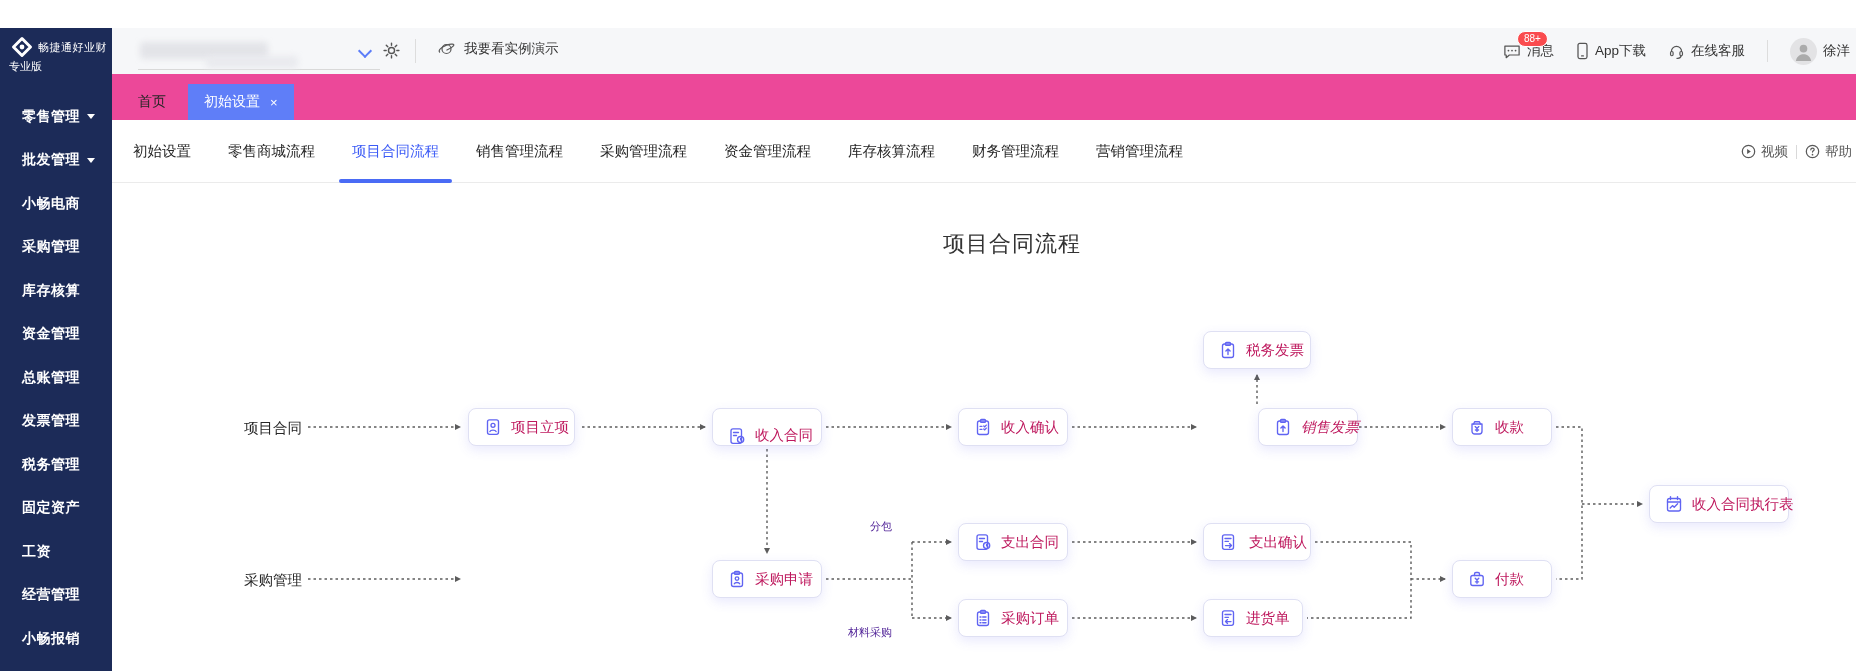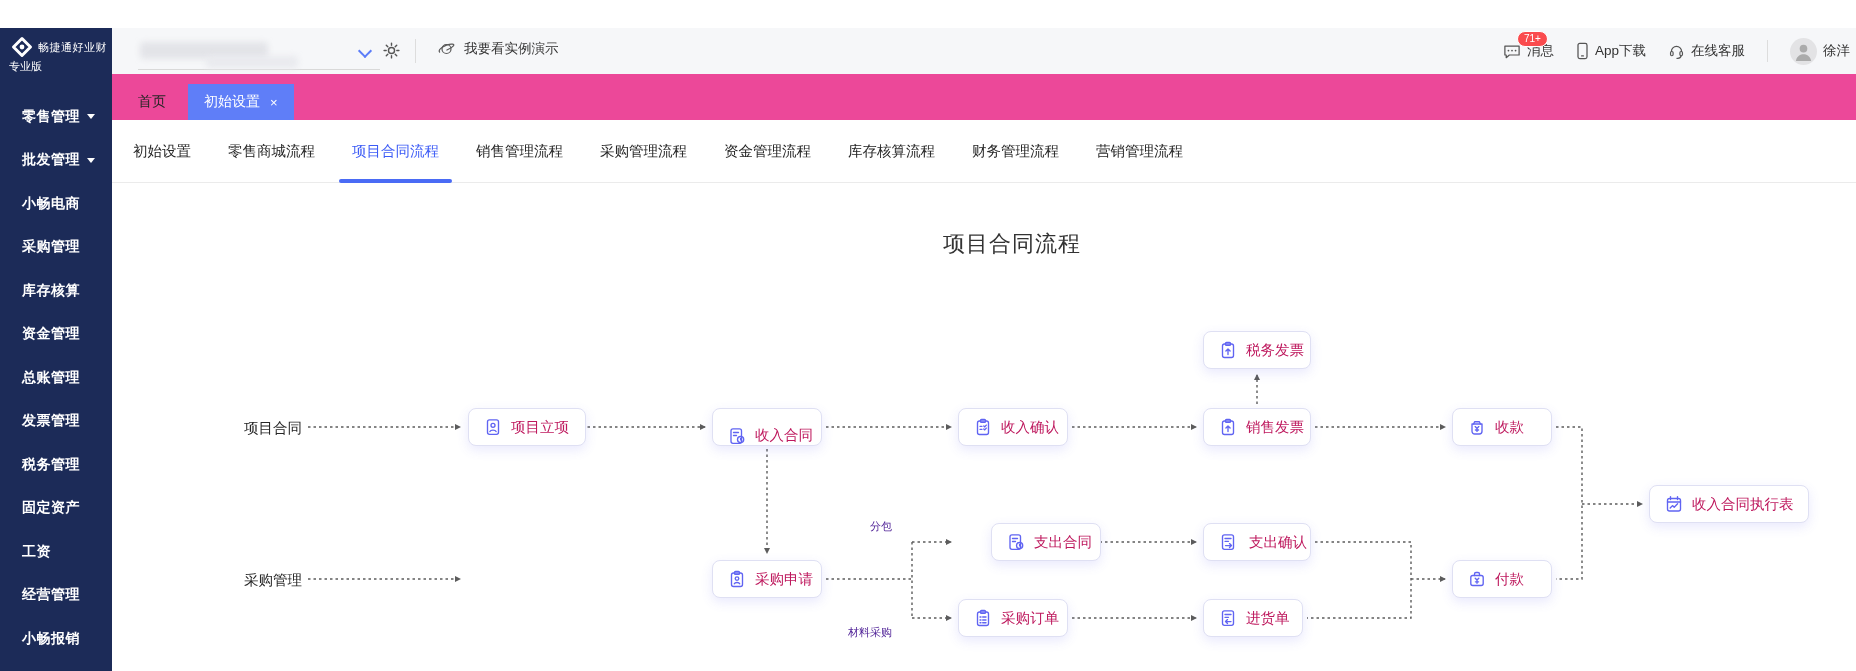--- a/index.html
+++ b/index.html
@@ -148,21 +148,21 @@
   </div>
   <div class="tb-right">
     <div class="tb-item">
       <svg width="18" height="16" viewBox="0 0 20 18">
         <g stroke="#555" stroke-width="1.4" fill="none" stroke-linecap="round" stroke-linejoin="round">
           <path d="M2 3.5h16v10H7l-3.5 3v-3H2z"></path>
           <path d="M6 8.5h.01M10 8.5h.01M14 8.5h.01" stroke-width="2"></path>
         </g>
       </svg>
       <span>消息</span>
-      <span class="badge">71+</span>
+      <span class="badge">88+</span>
     </div>
     <div class="tb-item">
       <svg width="13" height="18" viewBox="0 0 14 20">
         <g stroke="#555" stroke-width="1.4" fill="none" stroke-linecap="round">
           <rect x="2" y="1.5" width="10" height="17" rx="2"></rect>
           <path d="M6 15.5h2"></path>
         </g>
       </svg>
       <span>App下载</span>
     </div>
@@ -204,20 +204,38 @@
   <div class="subtabs">
     <span class="subtab">初始设置</span>
     <span class="subtab">零售商城流程</span>
     <span class="subtab active">项目合同流程</span>
     <span class="subtab">销售管理流程</span>
     <span class="subtab">采购管理流程</span>
     <span class="subtab">资金管理流程</span>
     <span class="subtab">库存核算流程</span>
     <span class="subtab">财务管理流程</span>
     <span class="subtab">营销管理流程</span>
+    <div class="right-tools">
+      <span class="tool">
+        <svg width="15" height="15" viewBox="0 0 16 16">
+          <circle cx="8" cy="8" r="6.6" stroke="#595959" stroke-width="1.3" fill="none"></circle>
+          <path d="M6.5 5.4l4 2.6-4 2.6z" fill="#595959"></path>
+        </svg>
+        <span>视频</span>
+      </span>
+      <span class="tool-div"></span>
+      <span class="tool">
+        <svg width="15" height="15" viewBox="0 0 16 16">
+          <circle cx="8" cy="8" r="6.6" stroke="#595959" stroke-width="1.3" fill="none"></circle>
+          <path d="M6.2 6.2c0-1.1.9-1.8 1.8-1.8s1.8.6 1.8 1.6c0 1.2-1.8 1.4-1.8 2.6" stroke="#595959" stroke-width="1.3" fill="none" stroke-linecap="round"></path>
+          <circle cx="8" cy="11.4" r=".9" fill="#595959"></circle>
+        </svg>
+        <span>帮助</span>
+      </span>
+    </div>
   </div>
 
   <div class="canvas">
     <div class="flow-title">项目合同流程</div>
 
     <svg class="connectors" width="1744" height="487">
       <defs>
         <marker id="ah" markerUnits="userSpaceOnUse" markerWidth="8" markerHeight="8" refX="5" refY="3" orient="auto">
           <path d="M0 0L6 3L0 6Z" fill="#5c5c5c"></path>
         </marker>
@@ -242,21 +260,21 @@
         <path d="M1444 244 H1470 V396 H1444"></path>
         <path d="M1470 321 H1530" marker-end="url(#ah)"></path>
       </g>
     </svg>
 
     <span class="row-label" style="left:132px; top:236px;">项目合同</span>
     <span class="row-label" style="left:132px; top:388px;">采购管理</span>
     <span class="branch-label" style="left:758px; top:336px;">分包</span>
     <span class="branch-label" style="left:736px; top:442px;">材料采购</span>
 
-    <div class="fnode" style="left:356px; top:225px; width:118px;">
+    <div class="fnode" style="left:356px; top:225px; width:107px;">
       <svg class="nicon" width="18" height="18" viewBox="0 0 18 18">
         <rect x="3.5" y="1.8" width="11" height="14.5" rx="2"></rect>
           <circle cx="9" cy="7.3" r="2"></circle>
           <path d="M5.9 13.6c.8-2 5.4-2 6.2 0"></path>
       </svg>
       <span>项目立项</span>
     </div>
     <div class="fnode" style="left:600px; top:225px; width:110px;align-items:flex-end;">
       <svg class="nicon" width="18" height="18" viewBox="0 0 18 18">
         <rect x="3" y="1.8" width="10.5" height="14.5" rx="2"></rect>
@@ -275,55 +293,55 @@
       <span>收入确认</span>
     </div>
     <div class="fnode" style="left:1091px; top:148px; width:108px;">
       <svg class="nicon" width="18" height="18" viewBox="0 0 18 18">
         <rect x="3.5" y="3" width="11" height="13.5" rx="2"></rect>
           <rect x="6.5" y="1.4" width="5" height="3" rx="1" fill="#fff"></rect>
           <path d="M9 13.5V8M6.9 10.1L9 8l2.1 2.1"></path>
       </svg>
       <span>税务发票</span>
     </div>
-    <div class="fnode" style="left:1091px; top:225px; width:108px;">
+    <div class="fnode" style="left:1146px; top:225px; width:100px;font-style:italic;">
       <svg class="nicon" width="18" height="18" viewBox="0 0 18 18">
         <rect x="3.5" y="3" width="11" height="13.5" rx="2"></rect>
           <rect x="6.5" y="1.4" width="5" height="3" rx="1" fill="#fff"></rect>
           <path d="M9 13.5V8M6.9 10.1L9 8l2.1 2.1"></path>
       </svg>
       <span>销售发票</span>
     </div>
     <div class="fnode" style="left:1340px; top:225px; width:100px;">
       <svg class="nicon" width="18" height="18" viewBox="0 0 18 18">
         <path d="M4 6h10v7.3a2.7 2.7 0 0 1-2.7 2.7H6.7A2.7 2.7 0 0 1 4 13.3z"></path>
           <path d="M5.6 6l1-2.3h4.8l1 2.3"></path>
           <path d="M7.2 8.6L9 10.4l1.8-1.8M9 10.4v3M7.4 12h3.2"></path>
       </svg>
       <span>收款</span>
     </div>
-    <div class="fnode" style="left:1537px; top:302px; width:160px;">
+    <div class="fnode" style="left:1537px; top:302px; width:140px;">
       <svg class="nicon" width="18" height="18" viewBox="0 0 18 18">
         <rect x="2.5" y="3.5" width="13" height="12.5" rx="2"></rect>
           <path d="M5.5 1.6v3M12.5 1.6v3M2.5 7h13"></path>
           <path d="M5.2 13l2.3-2.4 1.7 1.6 3.4-3.4"></path>
       </svg>
       <span>收入合同执行表</span>
     </div>
 
     <div class="fnode" style="left:600px; top:377px; width:110px;">
       <svg class="nicon" width="18" height="18" viewBox="0 0 18 18">
         <rect x="3.5" y="3" width="11" height="13.5" rx="2"></rect>
           <rect x="6.5" y="1.4" width="5" height="3" rx="1" fill="#fff"></rect>
           <circle cx="9" cy="8.6" r="1.8"></circle>
           <path d="M6.3 13.8c.7-1.8 4.7-1.8 5.4 0"></path>
       </svg>
       <span>采购申请</span>
     </div>
-    <div class="fnode" style="left:846px; top:340px; width:110px;margin-left:33px;">
+    <div class="fnode" style="left:846px; top:340px; width:110px;">
       <svg class="nicon" width="18" height="18" viewBox="0 0 18 18">
         <rect x="3" y="1.8" width="10.5" height="14.5" rx="2"></rect>
           <path d="M5.5 5.5h5M5.5 8.5h3"></path>
           <circle cx="12.6" cy="12.6" r="3.1" fill="#fff"></circle>
           <path d="M12.6 11.3v1.4l1 .7"></path>
       </svg>
       <span>支出合同</span>
     </div>
     <div class="fnode" style="left:1091px; top:340px; width:108px;gap:12px;">
       <svg class="nicon" width="18" height="18" viewBox="0 0 18 18">

